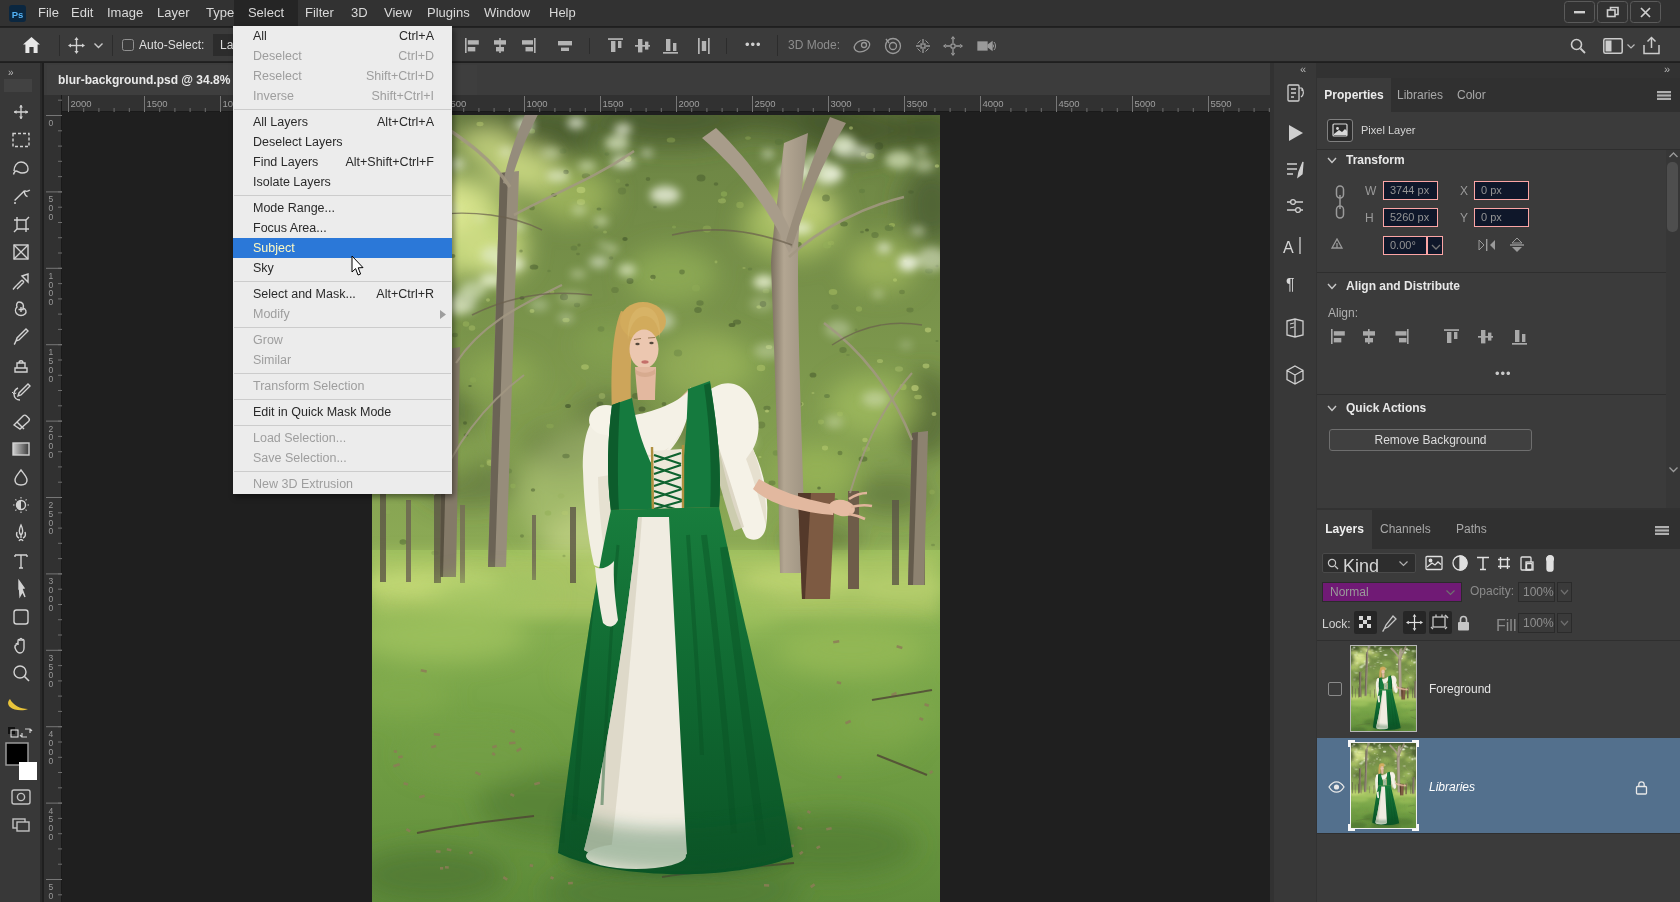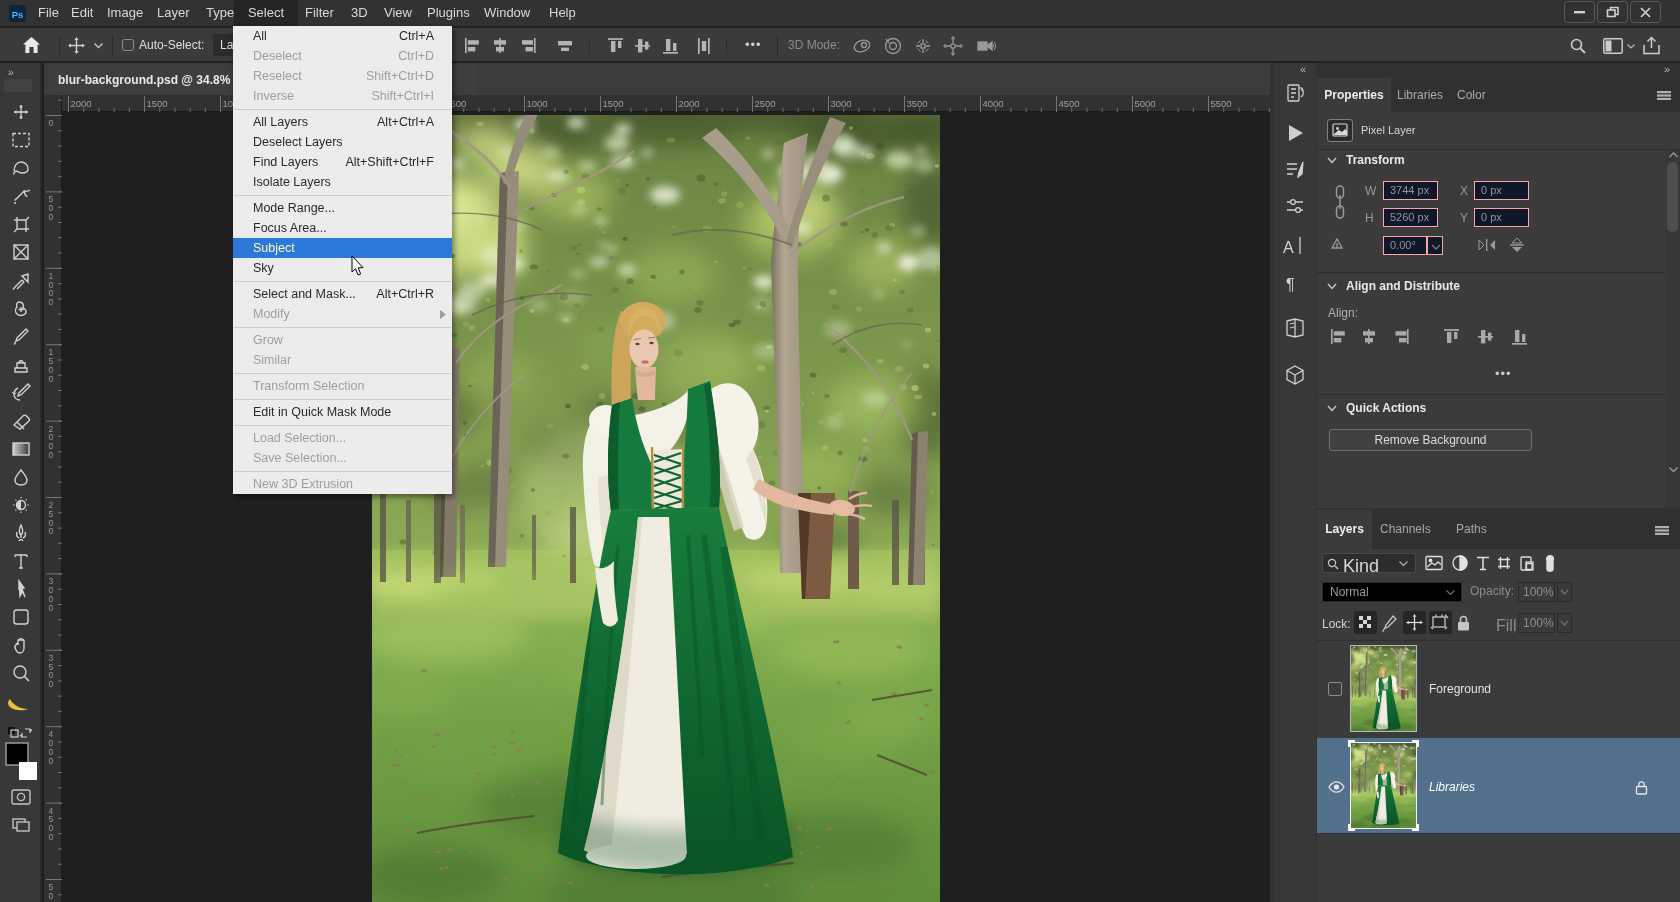--- a/index.html
+++ b/index.html
@@ -1218,21 +1218,21 @@
           <rect x="96" y="3" width="10" height="13" rx="1"></rect>
           <rect x="101" y="8" width="7" height="8" fill="#383838"></rect>
           <rect x="101.5" y="9.5" width="5.5" height="6" rx="1"></rect>
         </g>
       <g>
           <circle cx="125" cy="5" r="3.4" fill="#e0e0e0"></circle>
           <path d="M122 8 h6 v7 a3 2.2 0 0 1 -6 0 Z" fill="#e0e0e0"></path>
         </g>
     </g>
   </svg>
-  <div class="abs" style="left:5px;top:72px;width:140px;height:20px;background:#000000;border:1px solid #2b2b2b;color:#9a9a9a;font-size:12px;line-height:18px;padding-left:7px">Normal
+  <div class="abs" style="left:5px;top:72px;width:140px;height:20px;background:#701a75;border:1px solid #2b2b2b;color:#9a9a9a;font-size:12px;line-height:18px;padding-left:7px">Normal
     <svg class="abs" style="right:6px;top:7px" width="9" height="6">
         <path d="M0.5 0.5 L4.5 4.5 L8.5 0.5" stroke="#6f6f6f" fill="none" stroke-width="1.2"></path>
       </svg>
   </div>
   <div class="abs" style="left:153px;top:74px;color:#8b8b8b;font-size:12px">Opacity:</div>
   <div class="abs" style="left:201px;top:72px;width:37px;height:20px;background:#3a3a3a;border:1px solid #2b2b2b;color:#8f8f8f;font-size:12px;line-height:18px;padding-left:4px">100%</div>
   <div class="abs" style="left:240px;top:72px;width:15px;height:20px;background:#3a3a3a;border:1px solid #2b2b2b"><svg width="13" height="18">
         <path d="M3 7 L6.5 11 L10 7" stroke="#6f6f6f" fill="none" stroke-width="1.2"></path>
       </svg></div>
   <div class="abs" style="left:5px;top:107px;color:#d2d2d2;font-size:12px">Lock:</div>

